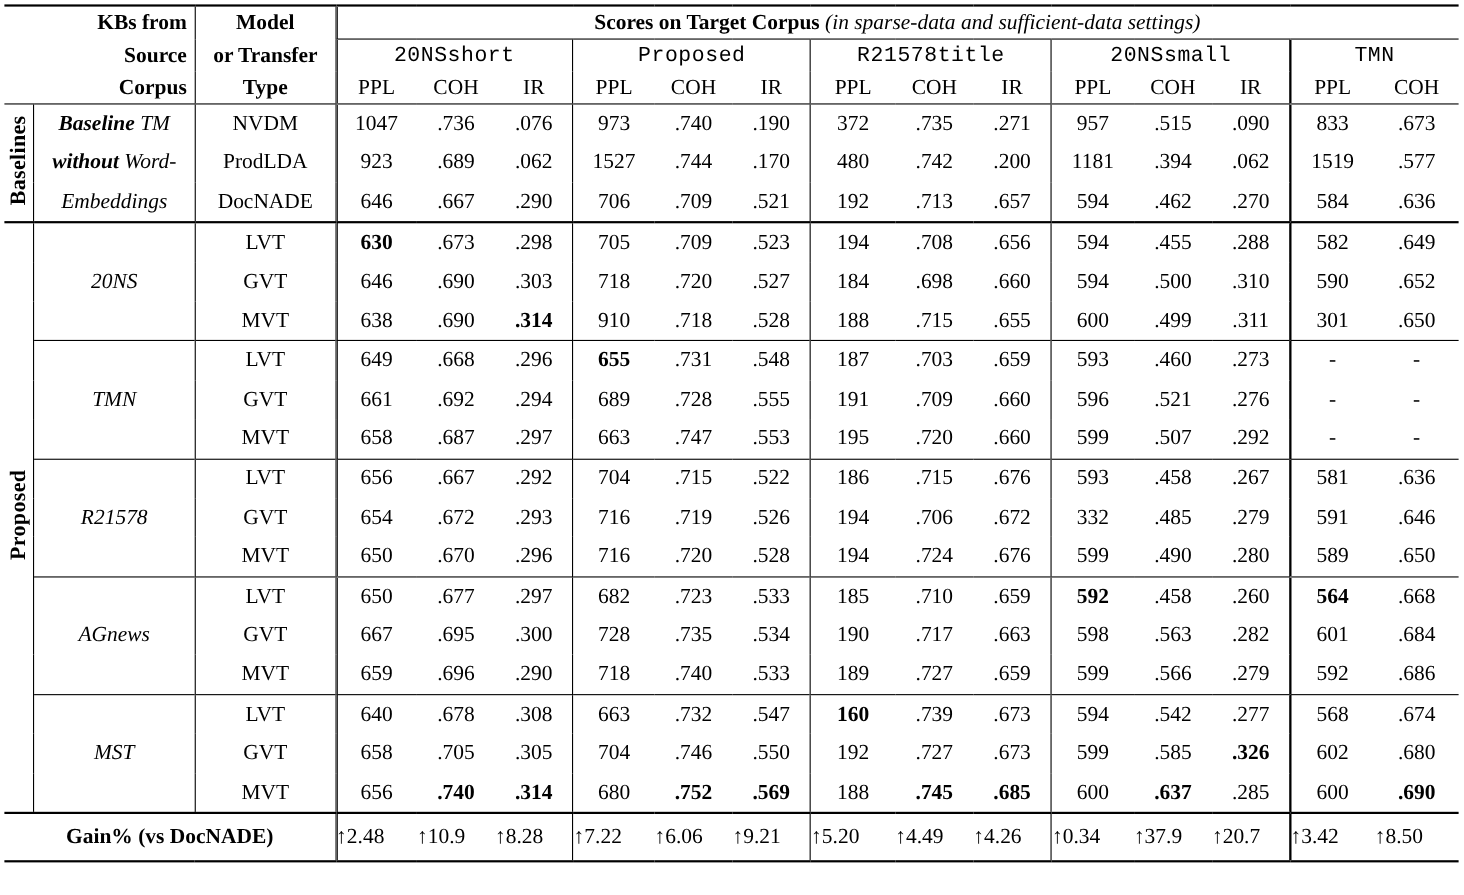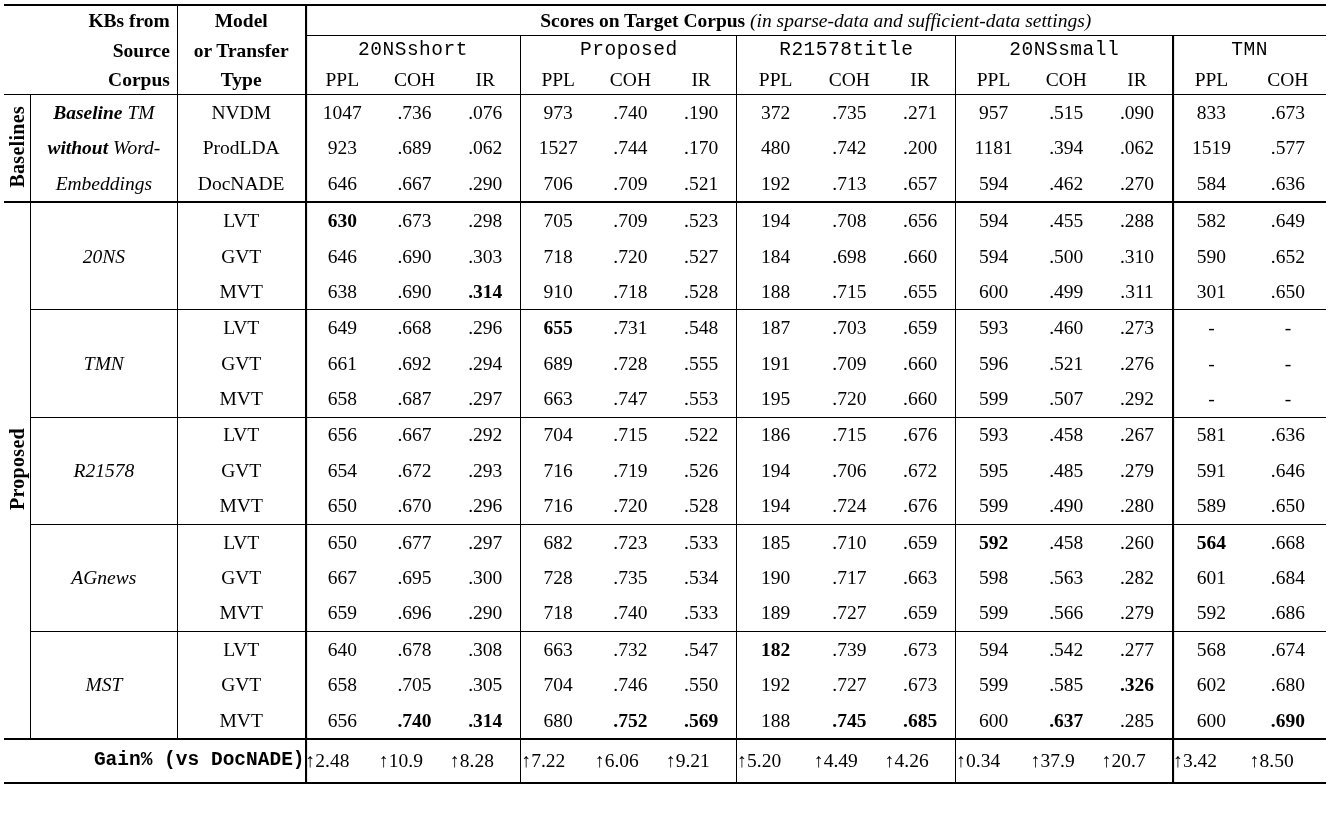--- a/index.html
+++ b/index.html
@@ -78,21 +78,21 @@
     font-weight:bold;
     font-size:20px;
     white-space:nowrap;
     letter-spacing:0.3px;
   }
 
   .blab{font-weight:bold;}
   .ital{font-style:italic;}
 
   .gain{text-align:left;font-size:20px;}
-  .gainlab{text-align:right;font-weight:bold;font-size:20.5px;padding-right:8px;font-family:Liberation Mono, monospace;}
+  .gainlab{text-align:center;font-weight:bold;font-size:20.5px;padding-right:8px;}
   .gainrow td{height:42px;}
 </style>
 </head>
 <body>
 
 <div id="sheet">
   <table class="tbl">
     <colgroup>
       <col style="width:26px">
       <col style="width:145px">
@@ -330,21 +330,21 @@
           <td class="mdl vl">GVT</td>
           <td class="num vl2">654</td>
           <td class="num">.672</td>
           <td class="num">.293</td>
           <td class="num vl">716</td>
           <td class="num">.719</td>
           <td class="num">.526</td>
           <td class="num vl">194</td>
           <td class="num">.706</td>
           <td class="num">.672</td>
-          <td class="num vl">595</td>
+          <td class="num vl">332</td>
           <td class="num">.485</td>
           <td class="num">.279</td>
           <td class="num vl2">591</td>
           <td class="num">.646</td>
         </tr>
         <tr class="bodyrow">
           <td class="mdl vl">MVT</td>
           <td class="num vl2">650</td>
           <td class="num">.670</td>
           <td class="num">.296</td>
@@ -414,21 +414,21 @@
         </tr>
         <tr class="bodyrow">
           <td class="src ital rule-top-thin" rowspan="3">MST</td>
           <td class="mdl vl rule-top-thin">LVT</td>
           <td class="num vl2 rule-top-thin">640</td>
           <td class="num rule-top-thin">.678</td>
           <td class="num rule-top-thin">.308</td>
           <td class="num vl rule-top-thin">663</td>
           <td class="num rule-top-thin">.732</td>
           <td class="num rule-top-thin">.547</td>
-          <td class="num vl rule-top-thin b">182</td>
+          <td class="num vl rule-top-thin b">160</td>
           <td class="num rule-top-thin">.739</td>
           <td class="num rule-top-thin">.673</td>
           <td class="num vl rule-top-thin">594</td>
           <td class="num rule-top-thin">.542</td>
           <td class="num rule-top-thin">.277</td>
           <td class="num vl2 rule-top-thin">568</td>
           <td class="num rule-top-thin">.674</td>
         </tr>
         <tr class="bodyrow">
           <td class="mdl vl">GVT</td>

